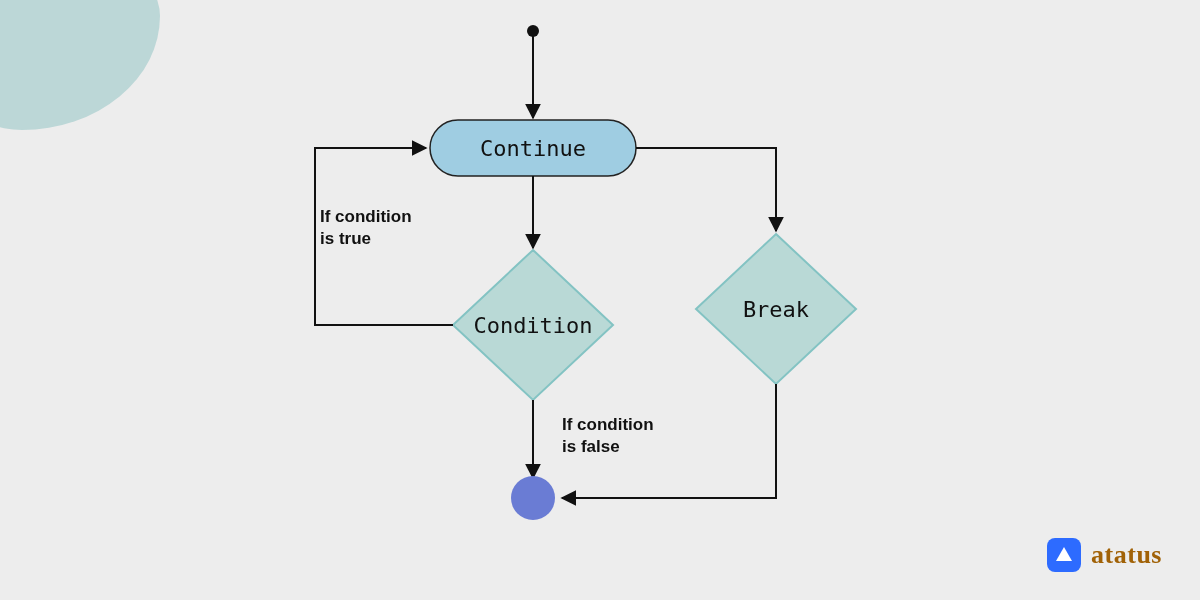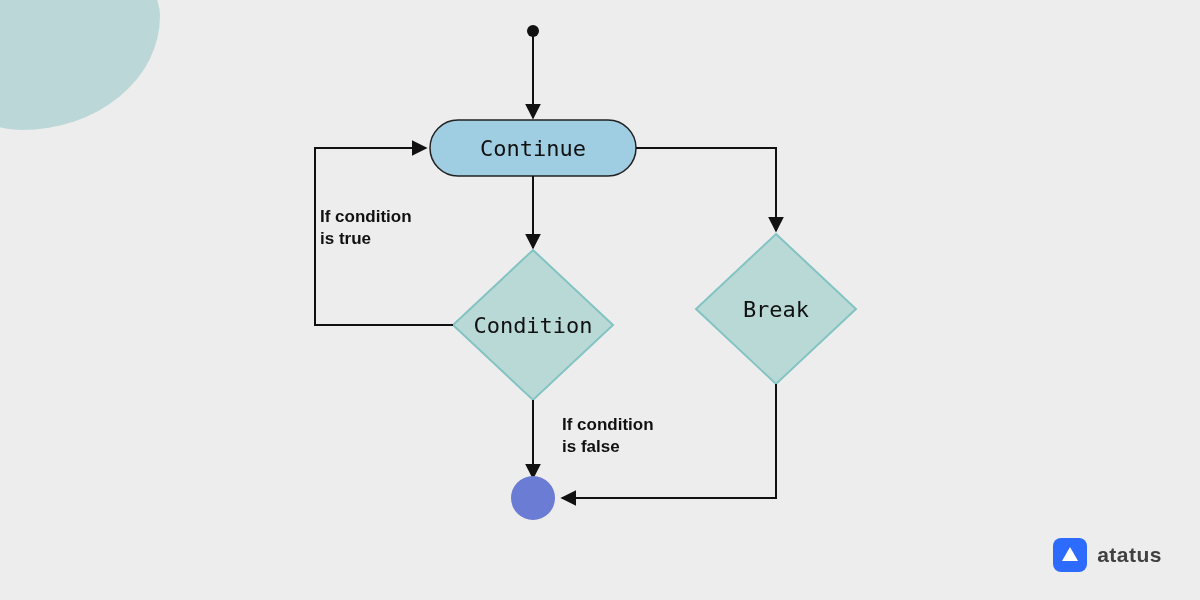--- a/index.html
+++ b/index.html
@@ -3,21 +3,21 @@
 <meta charset="utf-8">
 <style>
   html,body{margin:0;padding:0;width:1200px;height:600px;background:#ededed;font-family:ui-monospace,Menlo,Consolas,monospace;overflow:hidden;position:relative}
   .blob{position:absolute;top:-60px;left:-70px;width:230px;height:190px;background:#bcd7d7;border-radius:45% 55% 60% 40% / 50% 40% 60% 50%}
   svg{position:absolute;top:0;left:0}
   .node-label{font-family:ui-monospace,Menlo,Consolas,monospace;font-size:22px;fill:#111}
   .edge-label{font-family:Arial,Helvetica,sans-serif;font-size:17px;font-weight:700;fill:#111}
   .brand{position:absolute;right:38px;bottom:28px;display:flex;align-items:center;gap:10px}
   .brand-icon{width:34px;height:34px;background:#2d6bff;border-radius:8px;display:flex;align-items:center;justify-content:center}
   .brand-icon svg{position:static}
-  .brand-text{font-family:Liberation Sans, sans-serif;font-size:21px;font-weight:600;color:#404040;letter-spacing:.5px}
+  .brand-text{font-family:Liberation Serif, serif;font-size:26px;font-weight:600;color:#a16207;letter-spacing:.5px}
 </style>
 </head>
 <body>
 
 <div class="blob"></div>
 
 <svg width="1200" height="600">
   <defs>
     <marker id="arrow" viewBox="0 0 10 10" refX="9" refY="5" markerWidth="8" markerHeight="8" orient="auto-start-reverse">
       <path d="M 0 0 L 10 5 L 0 10 z" fill="#111"></path>

